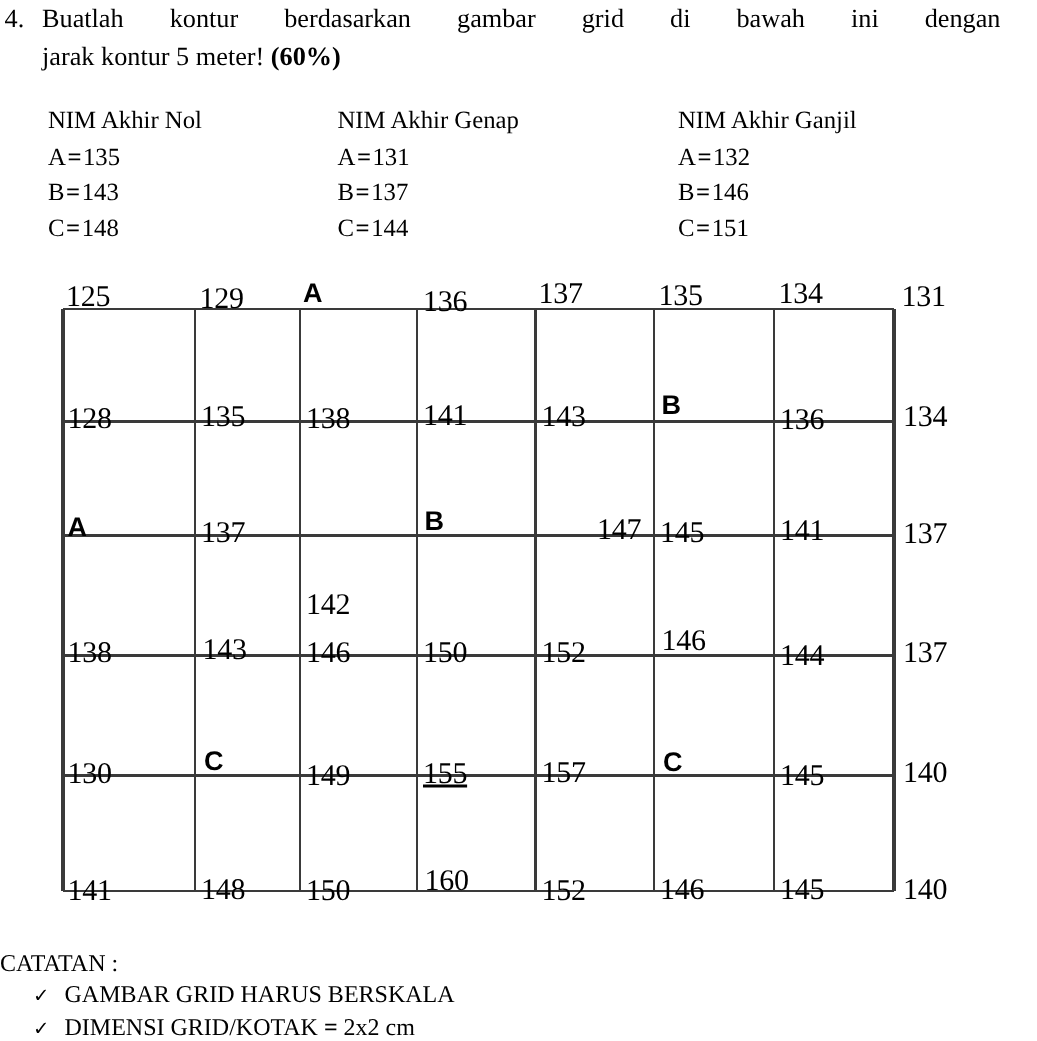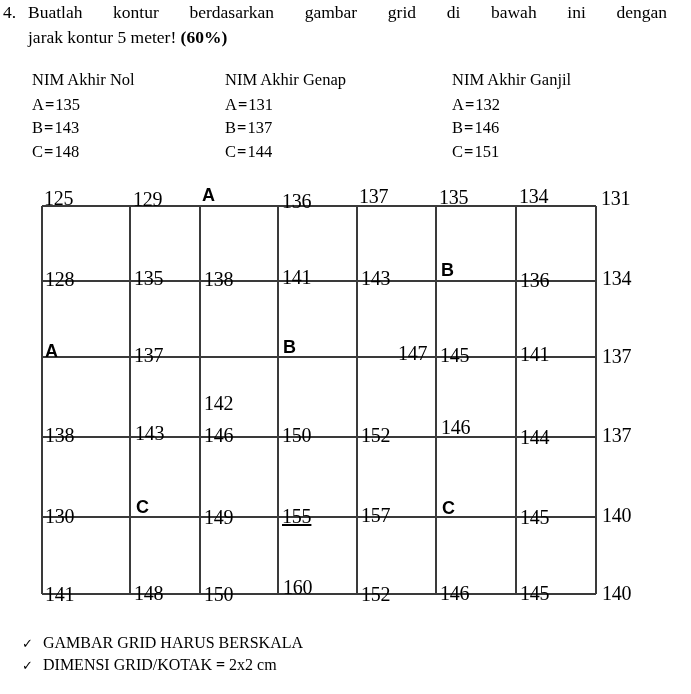--- a/index.html
+++ b/index.html
@@ -241,20 +241,21 @@
     <div class="node-label" style="left: 134px; top: 586px;">148</div>
     <div class="node-label" style="left: 204px; top: 587px;">150</div>
     <div class="node-label" style="left: 283px; top: 580px;">160</div>
     <div class="node-label" style="left: 361px; top: 587px;">152</div>
     <div class="node-label" style="left: 440px; top: 586px;">146</div>
     <div class="node-label" style="left: 520px; top: 586px;">145</div>
     <div class="node-label" style="left: 602px; top: 586px;">140</div>
   </div>
 
 <div id="notes">
+  <div class="notes-title">CATATAN :</div>
   <div id="notes-list">
       <div class="note-row">
         <span class="tick">✓</span>
         <span class="note-text">GAMBAR GRID HARUS BERSKALA</span>
       </div>
       <div class="note-row">
         <span class="tick">✓</span>
         <span class="note-text">DIMENSI GRID/KOTAK <span class="bold-eq">=</span> 2x2 cm</span>
       </div>
     </div>

